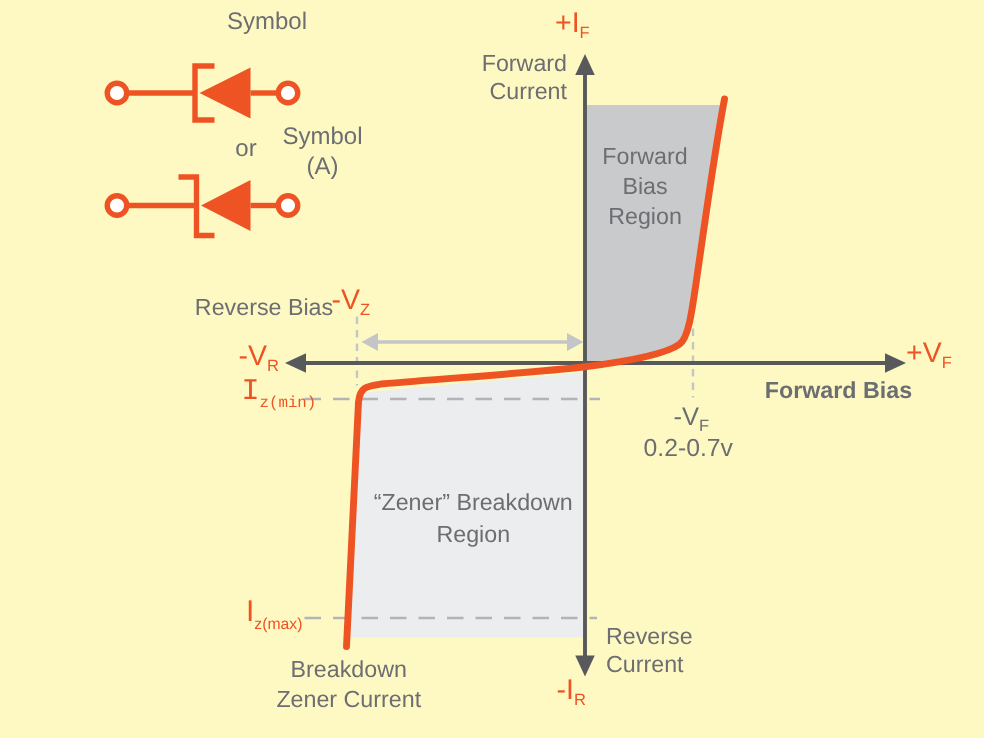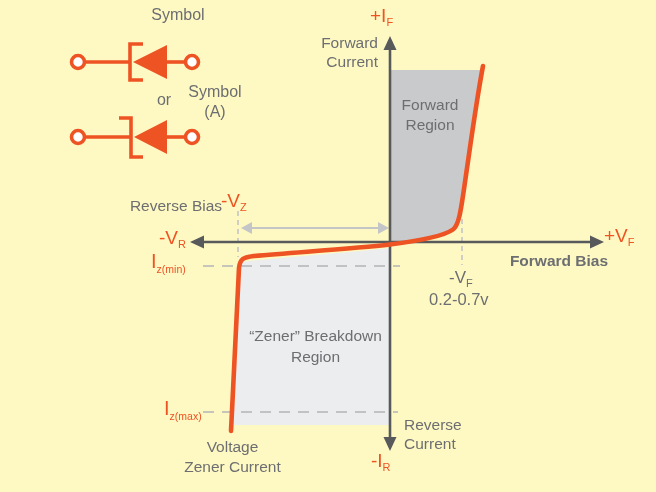--- a/index.html
+++ b/index.html
@@ -84,21 +84,21 @@
   </div>
   <div class="ax" style="left:604px;top:226px;">
     <span>+V</span><span class="sub">F</span>
   </div>
   <div class="ax" style="left:150px;top:228px;width:36px;text-align:right;">
     <span>-V</span><span class="sub">R</span>
   </div>
   <div class="ax" style="left:221px;top:191px;">
     <span>-V</span><span class="sub">Z</span>
   </div>
-  <div class="ax iz" style="left:151px;top:252px;font-size:20px;">
+  <div class="ax iz" style="left:161px;top:252px;font-size:20px;font-family:Liberation Mono, monospace;">
     <span>I</span><span class="sub">z(min)</span>
   </div>
   <div class="ax iz" style="left:164px;top:399px;font-size:20px;">
     <span>I</span><span class="sub">z(max)</span>
   </div>
   <div class="ax gray-ax" style="left:449px;top:268px;font-size:17px;">
     <span>-V</span><span class="sub">F</span>
   </div>
   <div class="lbl" style="left:429px;top:289px;font-size:16.5px;">0.2-0.7v</div>
 
@@ -107,24 +107,25 @@
     <div>Current</div>
   </div>
   <div class="lbl" style="left:404px;top:415px;line-height:19px;">
     <div>Reverse</div>
     <div>Current</div>
   </div>
   <div class="lbl" style="left:503px;top:251px;width:112px;text-align:center;font-weight:bold;">Forward Bias</div>
   <div class="lbl" style="left:124px;top:196px;width:104px;text-align:center;">Reverse Bias</div>
   <div class="lbl center" style="left:396px;top:95px;width:68px;">
     <div>Forward</div>
+    <div>Bias</div>
     <div>Region</div>
   </div>
   <div class="lbl center" style="left:243px;top:325px;width:145px;line-height:21px;">
     <div>“Zener” Breakdown</div>
     <div>Region</div>
   </div>
   <div class="lbl center" style="left:160px;top:437px;width:145px;">
-    <div>Voltage</div>
+    <div>Breakdown</div>
     <div>Zener Current</div>
   </div>
 
 </div>
 
 </body></html>

